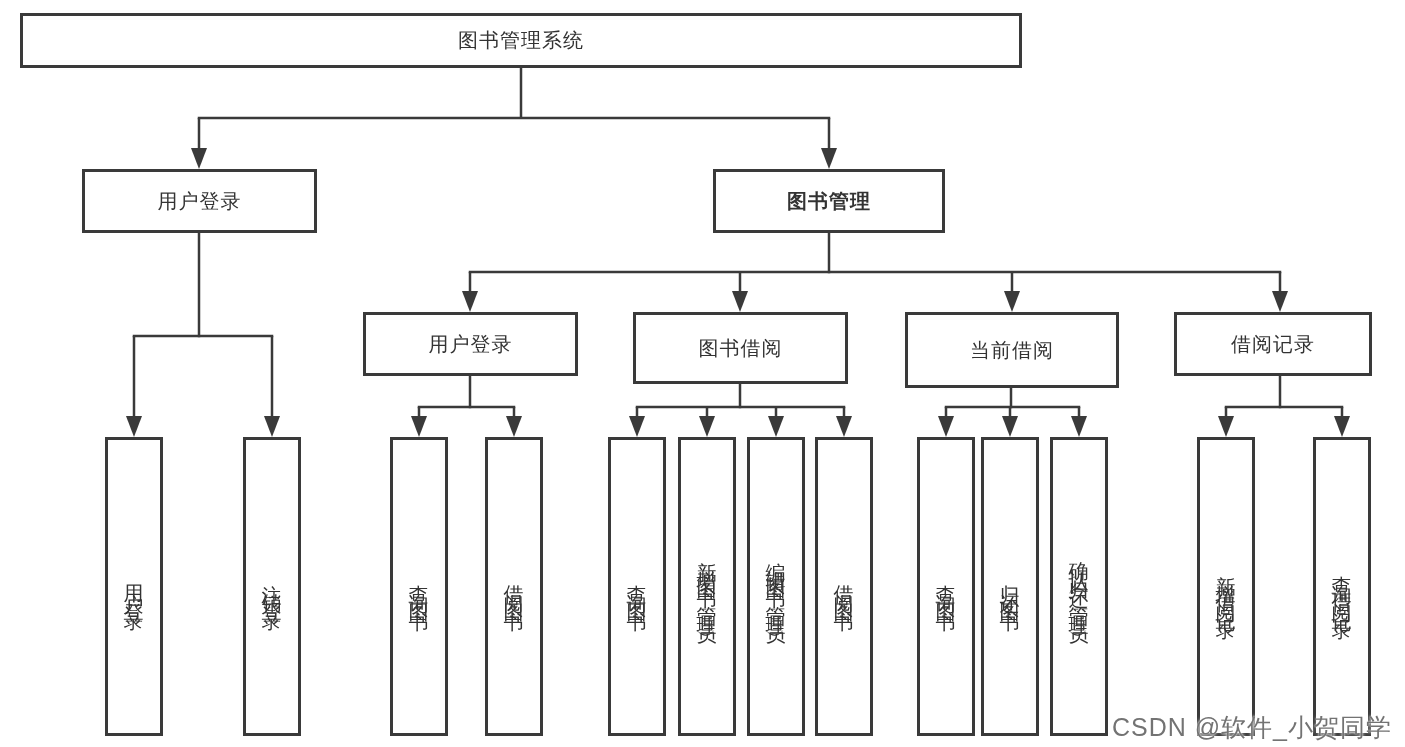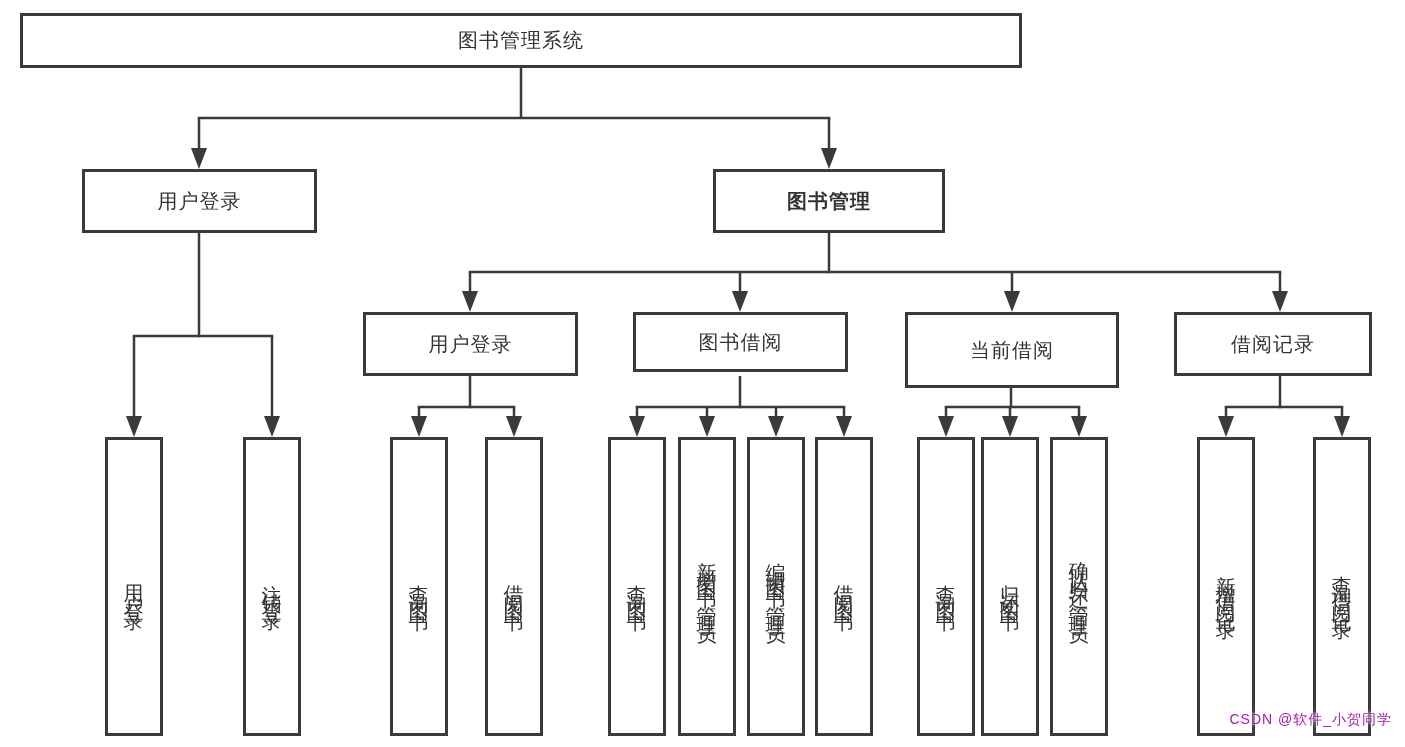--- a/index.html
+++ b/index.html
@@ -35,37 +35,37 @@
     writing-mode: vertical-rl;
     text-orientation: mixed;
     letter-spacing: 9px;
     line-height: 1.0;
   }
   
   .n-root   { left: 20px;   top: 13px;  width: 1002px; height: 55px; }
   .n-login  { left: 82px;   top: 169px; width: 235px;  height: 64px; }
   .n-mgmt   { left: 713px;  top: 169px; width: 232px;  height: 64px; font-weight: bold; }
   .n-l3a    { left: 363px;  top: 312px; width: 215px;  height: 64px; }
-  .n-l3b    { left: 633px;  top: 312px; width: 215px;  height: 60px; }
+  .n-l3b    { left: 633px;  top: 312px; width: 215px;  height: 72px; }
   .n-l3c    { left: 905px;  top: 312px; width: 214px;  height: 76px; }
   .n-l3d    { left: 1174px; top: 312px; width: 198px;  height: 64px; }
   .leaf     { top: 437px; width: 58px; height: 299px; }
   .lf1  { left: 105px; }  .lf2  { left: 243px; }
   .lf3  { left: 390px; }  .lf4  { left: 485px; }
   .lf5  { left: 608px; }  .lf6  { left: 678px; }
   .lf7  { left: 747px; }  .lf8  { left: 815px; }
   .lf9  { left: 917px; }  .lf10 { left: 981px; }
   .lf11 { left: 1050px; } .lf12 { left: 1197px; }
   .lf13 { left: 1313px; }
   .watermark {
     position: absolute;
     top: 711px;
     right: 13px;
-    font-size: 14px;
-    color: #a21caf;
+    font-size: 25px;
+    color: #737373;
     letter-spacing: 1px;
     z-index: 5;
     text-shadow: 0 0 4px #ffffff, 0 0 2px #ffffff;
     white-space: nowrap;
     text-align: right;
   }
 </style>
 </head>
 <body>
 

